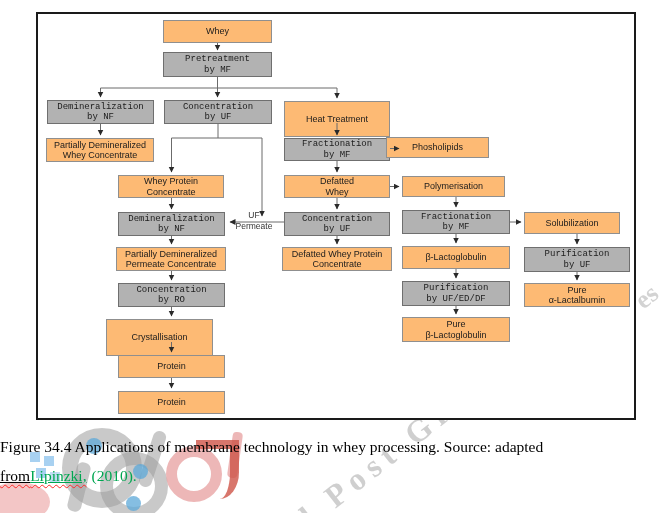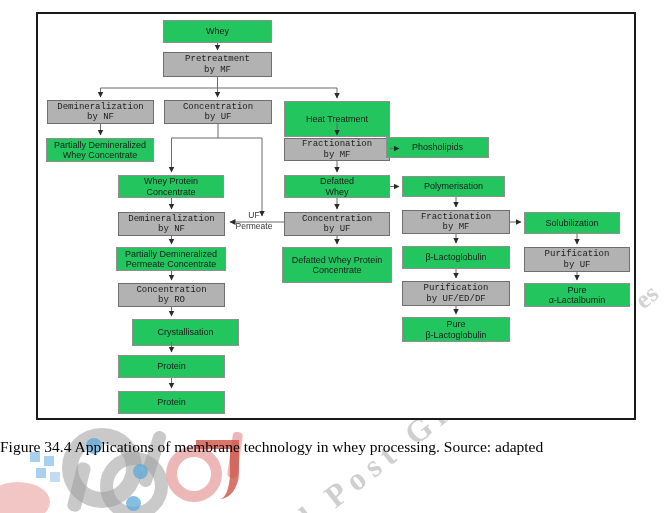--- a/index.html
+++ b/index.html
@@ -32,21 +32,21 @@
 
   
   .frame{
     position:absolute;left:36px;top:12px;width:600px;height:408px;
     border:2px solid var(--frame-black);background:#ffffff;z-index:1;box-sizing:border-box;
   }
 
   
   .node{
     position:absolute;z-index:2;box-sizing:border-box;
-    background:#22c55e;border:1px solid #8f8f8f;
+    background:#fdba74;border:1px solid #8f8f8f;
     display:flex;align-items:center;justify-content:center;
     font-size:9px;line-height:10.5px;color:#1c1c1c;text-align:center;
   }
   .node span{white-space:pre-line;}
   .node.gray{background:var(--node-gray);border-color:#6f6f6f;font-family:Liberation Mono, monospace;}
 
   .edge-label{
     position:absolute;z-index:2;font-size:8.5px;line-height:11px;color:#333;
     text-align:center;white-space:pre-line;
   }
@@ -140,21 +140,21 @@
     <span>Fractionation
 by MF</span>
   </div>
 <div class="node" style="left:524px;top:212px;width:96px;height:22px">
     <span>Solubilization</span>
   </div>
 <div class="node" style="left:116px;top:247px;width:110px;height:24px">
     <span>Partially Demineralized
 Permeate Concentrate</span>
   </div>
-<div class="node" style="left:282px;top:247px;width:110px;height:36px">
+<div class="node" style="left:282px;top:247px;width:110px;height:24px">
     <span>Defatted Whey Protein
 Concentrate</span>
   </div>
 <div class="node" style="left:402px;top:246px;width:108px;height:23px">
     <span>β-Lactoglobulin</span>
   </div>
 <div class="node gray" style="left:524px;top:247px;width:106px;height:25px">
     <span>Purification
 by UF</span>
   </div>
@@ -163,21 +163,21 @@
 by RO</span>
   </div>
 <div class="node gray" style="left:402px;top:281px;width:108px;height:25px">
     <span>Purification
 by UF/ED/DF</span>
   </div>
 <div class="node" style="left:524px;top:283px;width:106px;height:24px">
     <span>Pure
 α-Lactalbumin</span>
   </div>
-<div class="node" style="left:132px;top:319px;width:107px;height:27px">
+<div class="node" style="left:106px;top:319px;width:107px;height:37px">
     <span>Crystallisation</span>
   </div>
 <div class="node" style="left:402px;top:317px;width:108px;height:25px">
     <span>Pure
 β-Lactoglobulin</span>
   </div>
 <div class="node" style="left:118px;top:355px;width:107px;height:23px">
     <span>Protein</span>
   </div>
 <div class="node" style="left:118px;top:391px;width:107px;height:23px">
@@ -223,13 +223,14 @@
     <path d="M456 234 V243" marker-end="url(#arr)"></path>
     <path d="M456 269 V278" marker-end="url(#arr)"></path>
     <path d="M456 306 V314" marker-end="url(#arr)"></path>
     <path d="M577 234 V244" marker-end="url(#arr)"></path>
     <path d="M577 272 V280" marker-end="url(#arr)"></path>
   </g>
 </svg>
 
 <div class="caption">
   <div class="cap-line1">Figure 34.4 Applications of membrane technology in whey processing. Source: adapted</div>
+  <div class="cap-line2"><span class="cap-from"><span class="wavy">from</span></span><span class="cap-cite"><span class="wavy">Lipinzki,</span></span><span class="cap-year">(2010).</span></div>
 </div>
 
 </body></html>

